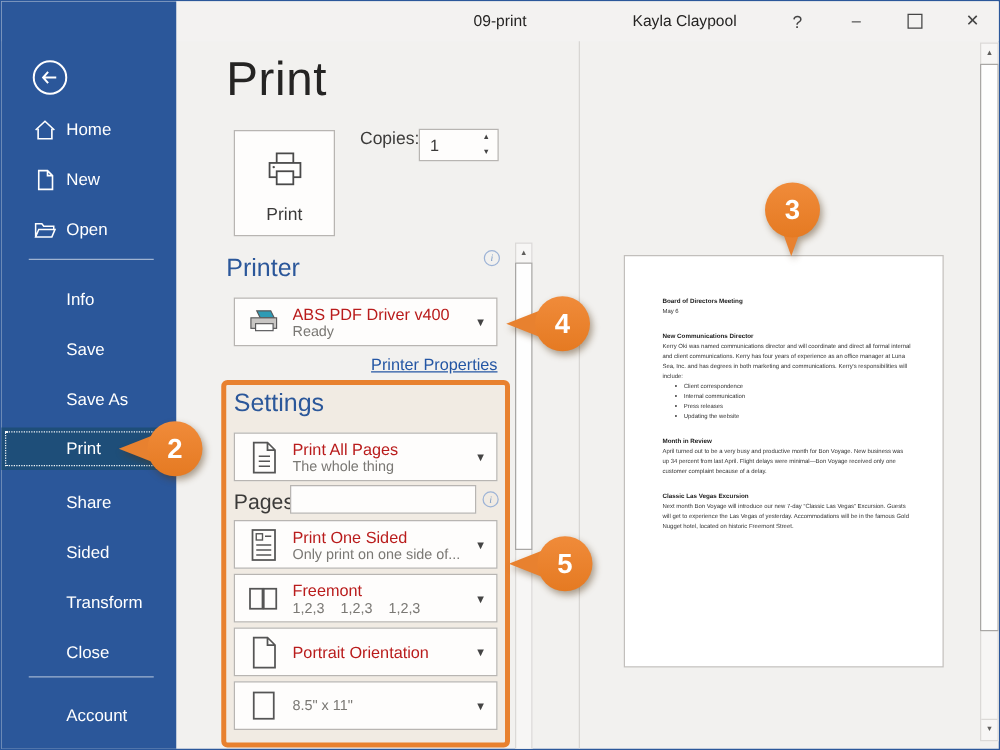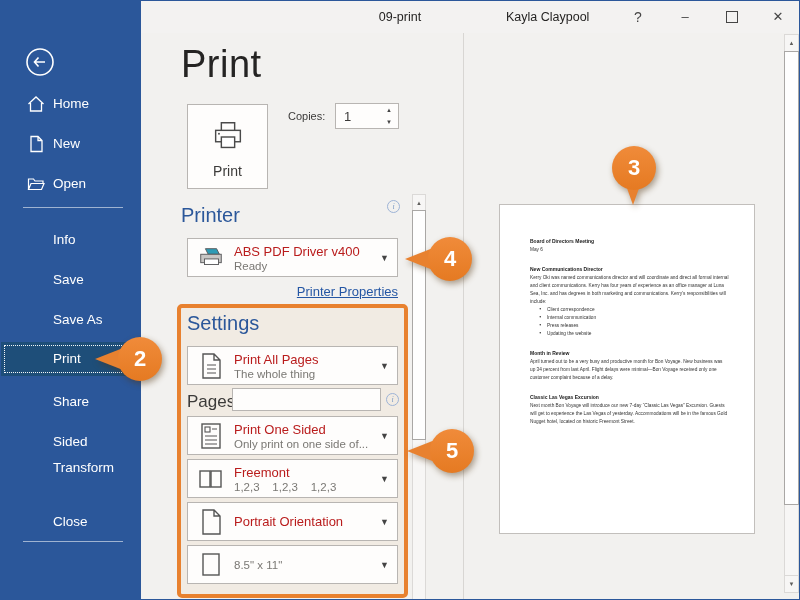--- a/index.html
+++ b/index.html
@@ -30,21 +30,21 @@
   .sb-selected .sb-label{line-height:34px;}
   
   .page-title{position:absolute;left:180px;top:42px;font-size:38px;font-weight:300;color:#252423;letter-spacing:.5px;}
   .v-divider{position:absolute;left:462px;top:32px;bottom:0;border-left:1px solid #d8d6d3;}
   .box{background:#fefdfc;border:1px solid #b8b5b2;box-sizing:border-box;}
   
   .print-big-btn{position:absolute;left:186px;top:103px;width:81px;height:85px;text-align:center;cursor:pointer;}
   .print-big-btn .lbl{position:absolute;bottom:9px;width:100%;font-size:14px;color:#3b3a39;}
   .print-big-btn svg{margin-top:14px;}
   
-  .copies-label{position:absolute;left:287px;top:109px;font-size:11px;}
+  .copies-label{position:absolute;left:287px;top:101px;font-size:14px;}
   .copies-box{position:absolute;left:334px;top:102px;width:64px;height:26px;}
   .copies-box input{position:absolute;left:1px;top:1px;width:42px;height:22px;border:0;outline:0;font-size:13px;padding:0 0 0 7px;font-family:inherit;color:#3b3a39;background:transparent;}
   .spin{position:absolute;right:2px;width:14px;height:12px;font-size:6px;line-height:12px;text-align:center;color:#444;cursor:pointer;}
   .spin-up{top:0;}
   .spin-dn{bottom:0;}
   
   .sec-heading{position:absolute;font-size:20px;color:#2b579a;}
   .info-icon{position:absolute;width:11px;height:11px;border:1px solid #9db3d6;border-radius:50%;color:#7d9bc4;font-size:8px;line-height:11px;text-align:center;font-style:italic;font-family:"Liberation Serif",serif;}
   
   .dd{position:absolute;left:186px;width:211px;height:39px;cursor:pointer;}
@@ -140,29 +140,32 @@
     </div>
     <div class="sb-selected">
       <span class="sb-label">Print</span>
     </div>
     <div class="sb-row" style="top:390px">
       <span class="sb-label">Share</span>
     </div>
     <div class="sb-row" style="top:430px">
       <span class="sb-label">Sided</span>
     </div>
-    <div class="sb-row" style="top:456px">
+    <div class="sb-row" style="top:470px">
       <span class="sb-label">Transform</span>
     </div>
     <div class="sb-row" style="top:510px">
       <span class="sb-label">Close</span>
     </div>
 
     <div class="sb-divider" style="top:540px"></div>
 
+    <div class="sb-row" style="top:561px">
+      <span class="sb-label">Account</span>
+    </div>
   </div>
 
   <div class="page-title">Print</div>
 
   <div class="print-big-btn box">
     <svg width="38" height="36" viewBox="0 0 40 36">
       <path d="M13 11 V3 h14 v8" fill="none" stroke="#4a4a4a" stroke-width="1.5"></path>
       <rect x="7" y="11" width="26" height="12" fill="none" stroke="#4a4a4a" stroke-width="1.5"></rect>
       <rect x="13" y="18" width="14" height="11" fill="#fff" stroke="#4a4a4a" stroke-width="1.5"></rect>
       <circle cx="10.5" cy="14.5" r="1" fill="#4a4a4a"></circle>

